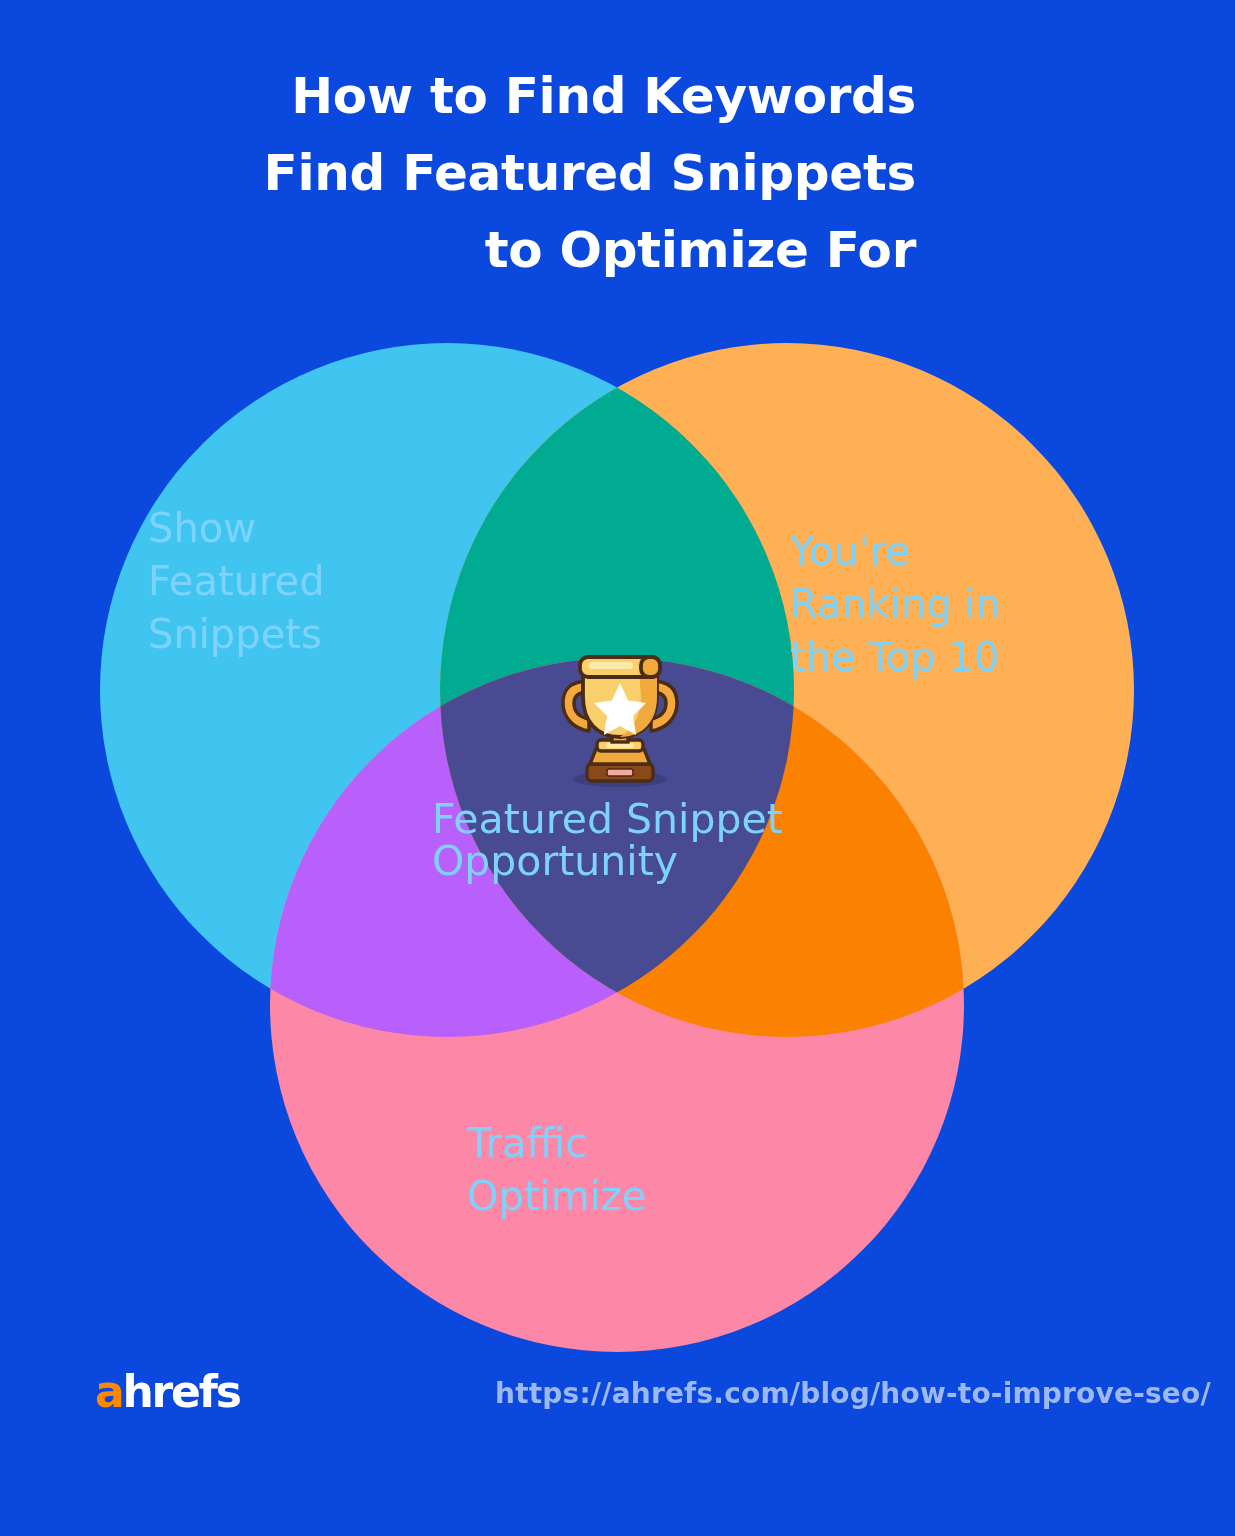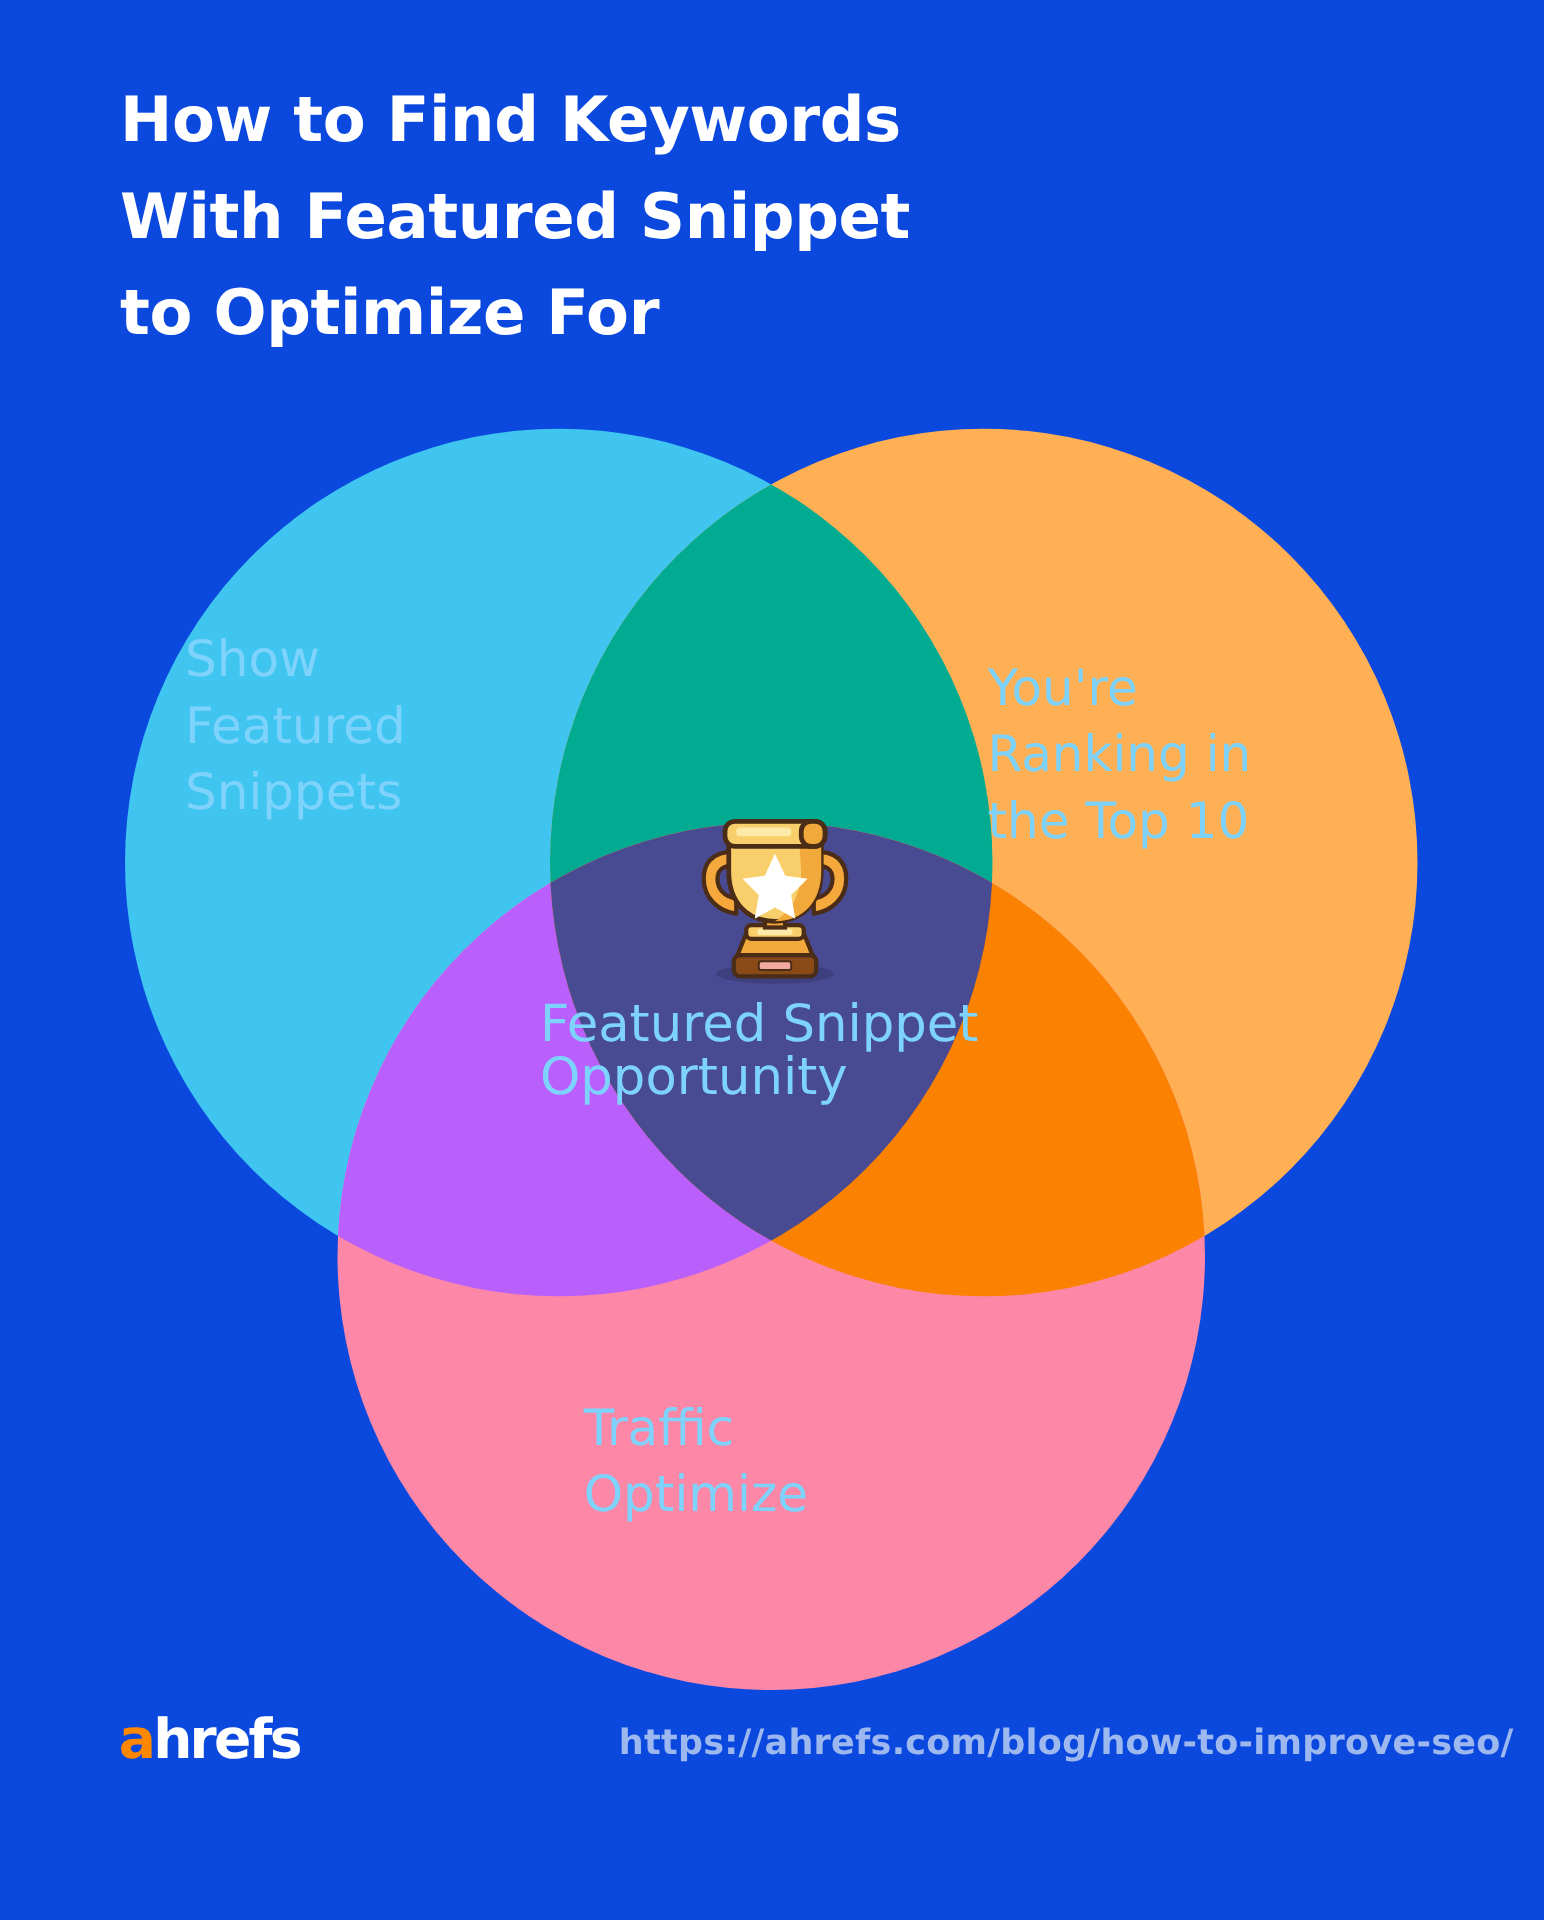--- a/index.html
+++ b/index.html
@@ -22,20 +22,21 @@
     height: 1536px;
     background: #0a48de;
   }
 
   
   #title-block {
     position: absolute;
     left: 96px;
     top: 58px;
     width: 820px;
+    text-align: right;
   }
   .title-line {
     display: block;
     color: #ffffff;
     font-family: "DejaVu Sans", sans-serif;
     font-weight: bold;
     font-size: 50px;
     line-height: 77px;
     letter-spacing: -0.3px;
     white-space: nowrap;
@@ -131,21 +132,21 @@
     font-weight: bold;
   }
 </style>
 </head>
 <body>
 
 <div id="infographic">
 
   <div id="title-block">
     <span class="title-line">How to Find Keywords</span>
-    <span class="title-line">With Featured Snippet</span>
+    <span class="title-line">Find Featured Snippets</span>
     <span class="title-line">to Optimize For</span>
   </div>
 
   <div id="venn-wrap">
 
     <svg id="venn-svg" width="1235" height="1440" viewBox="0 0 1235 1440">
       <defs>
 
         <clipPath id="clip-cyan">
           <circle cx="447" cy="690" r="347"></circle>

